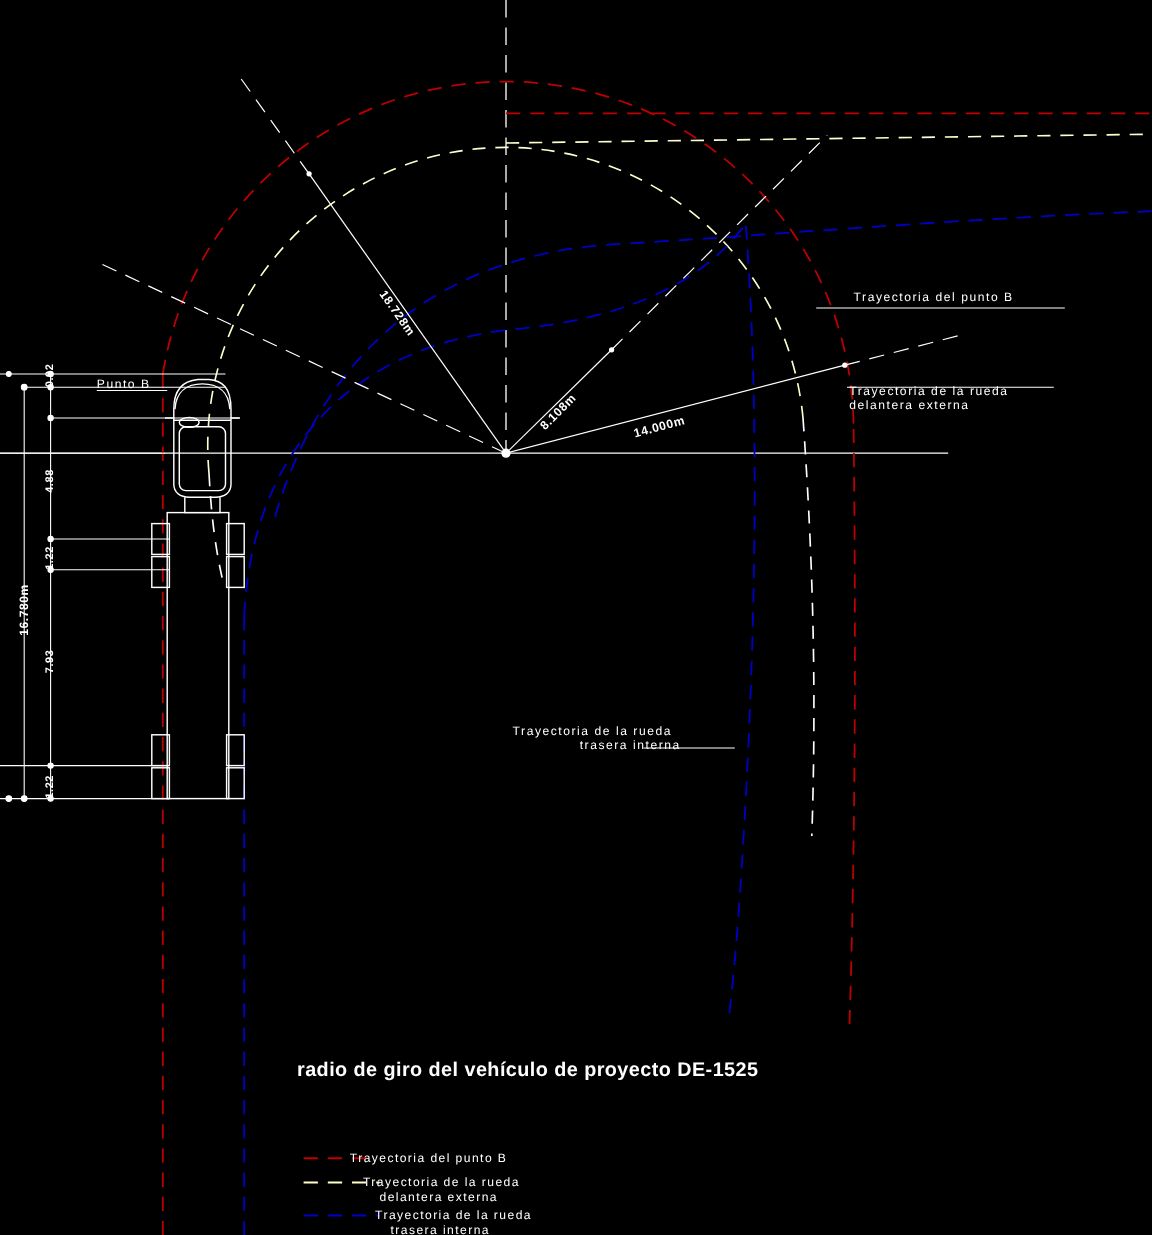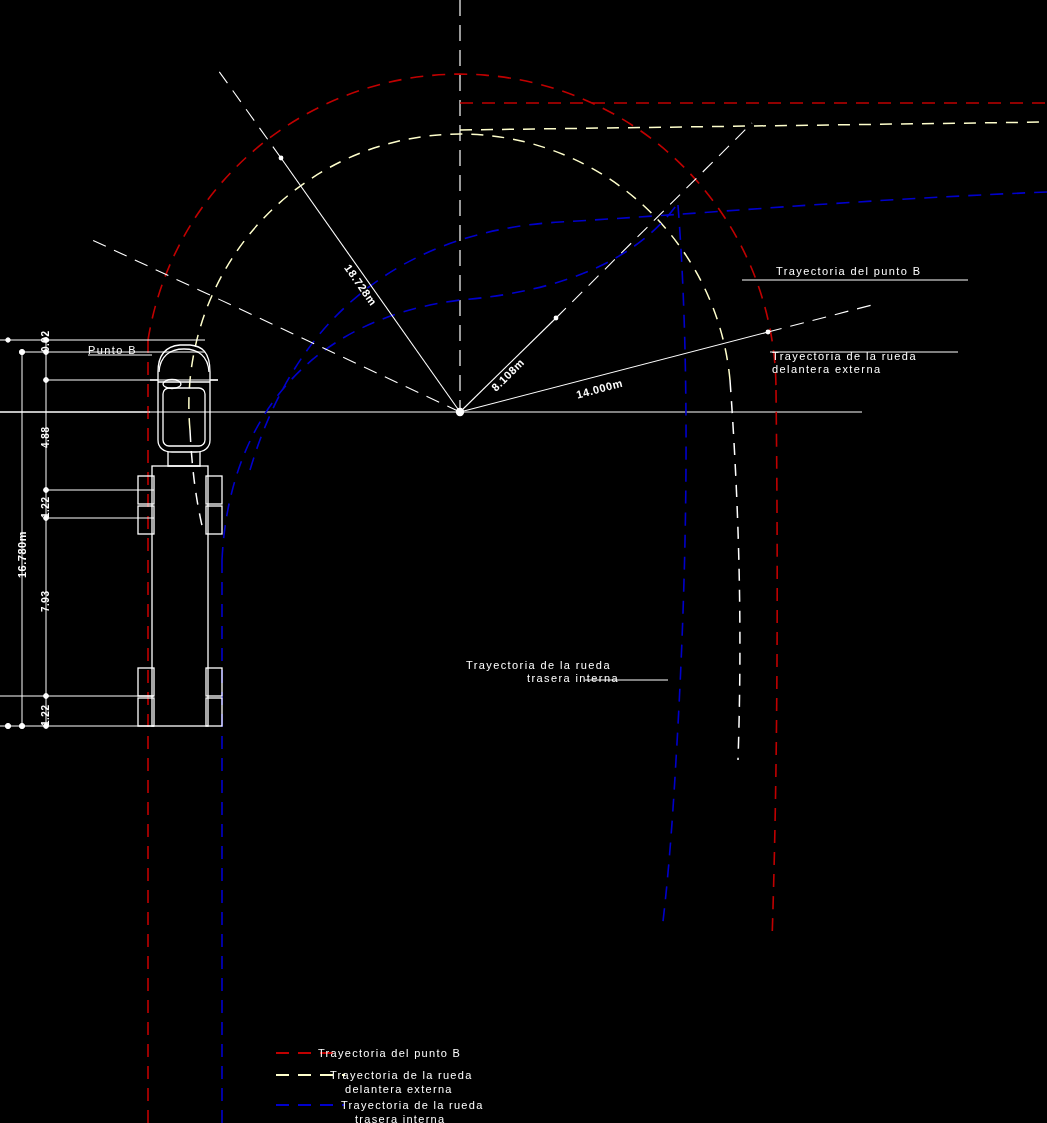--- a/index.html
+++ b/index.html
@@ -240,20 +240,21 @@
   <div class="dimlabel" style="left:40px; top:448px; transform: rotate(-90deg);">4.88</div>
 
   <div class="dimlabel" style="left:40px; top:518px; transform: rotate(-90deg);">1.22</div>
 
   <div class="dimlabel" style="left:40px; top:612px; transform: rotate(-90deg);">7.93</div>
 
   <div class="dimlabel" style="left:40px; top:726px; transform: rotate(-90deg);">1.22</div>
 
   <div class="dimlabel" style="left:16px; top:578px; transform: rotate(-90deg); font-size:11px;">16.780m</div>
 
+  <div class="title" style="left:270px; top:962px;">radio de giro del vehículo de proyecto DE-1525</div>
 
   <svg class="cad" viewBox="0 0 1047 1123">
     <g>
       <line x1="276" y1="1053" x2="338" y2="1053" stroke="#c00000" stroke-width="1.8" stroke-dasharray="13 9"></line>
     </g>
     <g>
       <line x1="276" y1="1075" x2="345" y2="1075" stroke="#ffffcc" stroke-width="1.8" stroke-dasharray="13 9"></line>
     </g>
     <g>
       <line x1="276" y1="1105" x2="345" y2="1105" stroke="#0000cc" stroke-width="1.8" stroke-dasharray="13 9"></line>

